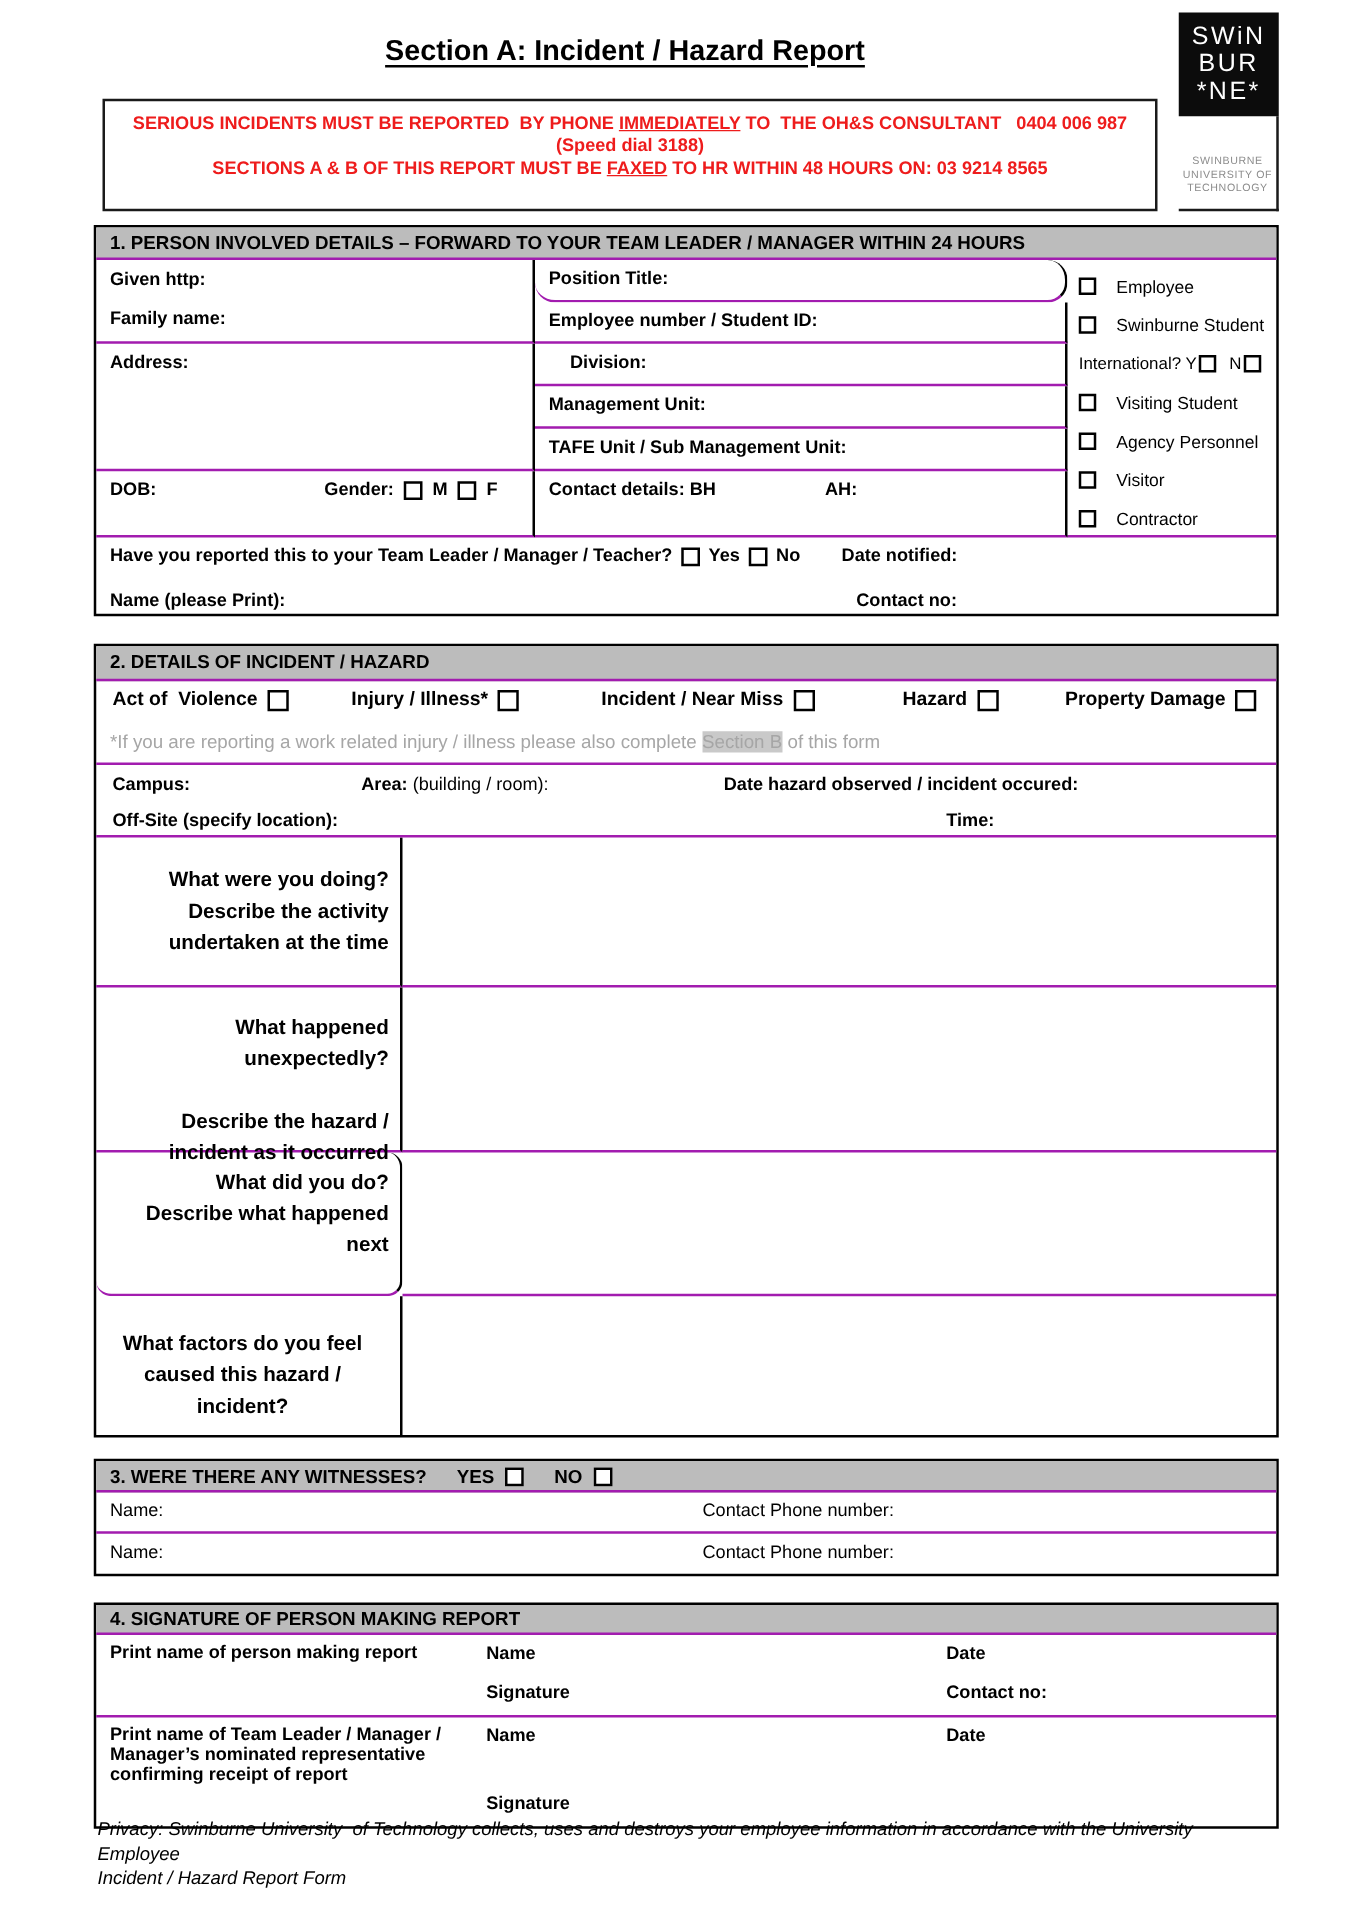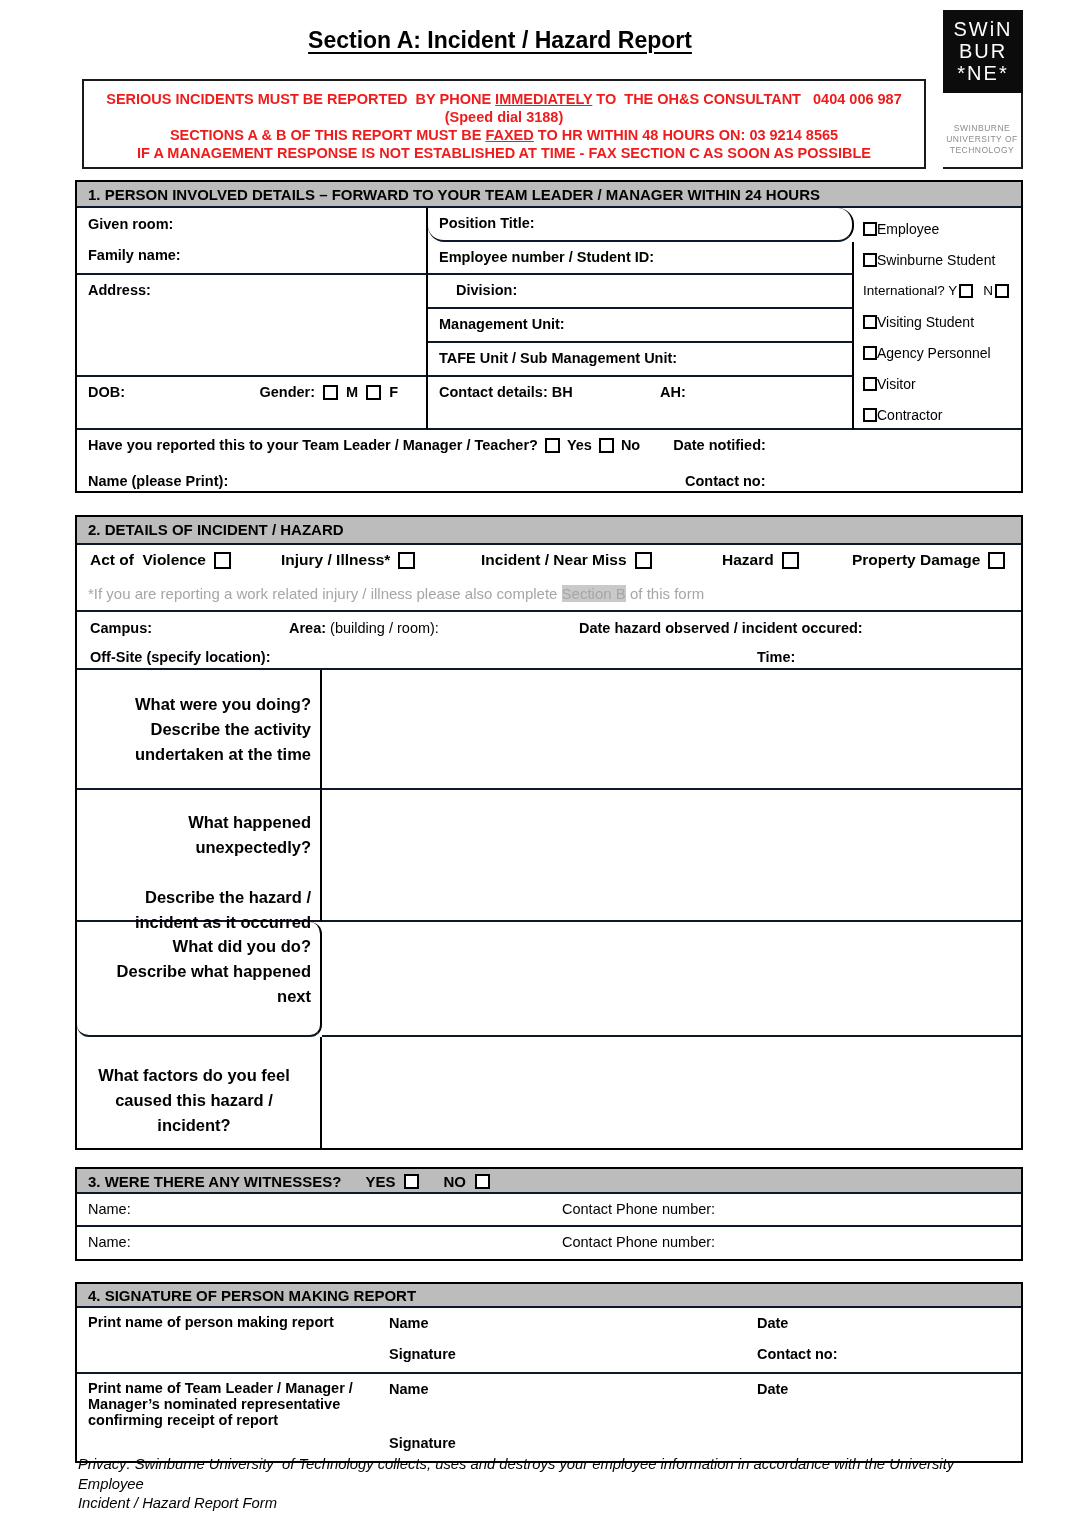--- a/index.html
+++ b/index.html
@@ -28,21 +28,21 @@
   .warning {
     position:absolute; left:82px; top:79px; width:844px; height:90px; box-sizing:border-box;
     border:2px solid #1a1a1a; text-align:center; padding-top:9px;
     color:var(--warning-red,#ee1c1c); font-weight:bold; font-size:14.5px; line-height:18px;
   }
   .warning .u { text-decoration:underline; }
 
   
   .sec { position:absolute; left:75px; width:948px; box-sizing:border-box; border:2px solid #000; display:grid; }
   .sechdr { background:var(--header-gray,#bcbcbc); font-weight:bold; font-size:15px; padding:4px 0 0 11px; box-sizing:border-box; }
-  .bb { border-bottom:2px solid #0f172a; }
+  .bb { border-bottom:2px solid #a21caf; }
   .br { border-right:2px solid #000; }
   .cell { box-sizing:border-box; font-weight:bold; font-size:14.5px; padding:7px 0 0 11px; position:relative; }
 
   .cb { display:inline-block; box-sizing:border-box; width:15px; height:15px; border:2px solid #000; background:#fff; vertical-align:-2px; }
   .cb14 { width:14px; height:14px; }
   .cb17 { width:17px; height:17px; vertical-align:-3px; }
 
   
   .s1 { top:180px; height:313px; grid-template-columns:351px 426px 1fr; grid-template-rows:26px 34px 33px 34px 34px 34px 53px 1fr; }
   .s1-hdr   { grid-column:1/4; grid-row:1; }
@@ -50,21 +50,21 @@
   .s1-addr  { grid-column:1; grid-row:4/7; }
   .s1-dob   { grid-column:1; grid-row:7; display:flex; align-items:flex-start; }
   .s1-pos   { grid-column:2; grid-row:2;border-radius:16px; }
   .s1-emp   { grid-column:2; grid-row:3; }
   .s1-div   { grid-column:2; grid-row:4;padding-left:28px; }
   .s1-mgmt  { grid-column:2; grid-row:5; }
   .s1-tafe  { grid-column:2; grid-row:6; }
   .s1-cont  { grid-column:2; grid-row:7; }
   .s1-cats  { grid-column:3; grid-row:2/8; display:flex; flex-direction:column; row-gap:8px; padding:9px 0 0 9px; box-sizing:border-box; }
   .s1-rep   { grid-column:1/4; grid-row:8; position:relative; font-weight:bold; font-size:14.5px; }
-  .cat-item { font-weight:normal; font-size:14px; display:flex; align-items:center; gap:0; height:23px; }
+  .cat-item { font-weight:normal; font-size:14px; display:flex; align-items:center; gap:16px; height:23px; }
   .cat-intl { font-weight:normal; font-size:13.5px; display:flex; align-items:center; gap:2px; height:23px; }
   .gender-group { margin-left:auto; padding-right:28px; display:flex; align-items:center; gap:8px; }
   .ah-span { position:absolute; left:232px; top:7px; }
   .rep-line1 { position:absolute; left:11px; top:7px; display:flex; align-items:center; gap:7px; }
   .rep-date { margin-left:26px; }
   .rep-line2 { position:absolute; left:11px; top:43px; width:920px; }
   .rep-contact { position:absolute; left:597px; top:0; }
 
   
   .s2 { top:515px; height:635px; grid-template-columns:245px 1fr; grid-template-rows:28px 33px 34px 58px 120px 132px 115px 1fr; }
@@ -118,28 +118,27 @@
     <div>*NE*</div>
   </div>
   <div class="logo-sub">SWINBURNE
 UNIVERSITY OF
 TECHNOLOGY</div>
 
   <div class="warning">
     <div><span class="keep-ws">SERIOUS INCIDENTS MUST BE REPORTED  BY PHONE </span><span class="u">IMMEDIATELY</span><span class="keep-ws"> TO  THE OH&amp;S CONSULTANT   0404 006 987</span></div>
     <div>(Speed dial 3188)</div>
     <div><span class="keep-ws">SECTIONS A &amp; B OF THIS REPORT MUST BE </span><span class="u">FAXED</span><span class="keep-ws"> TO HR WITHIN 48 HOURS ON: 03 9214 8565</span></div>
-    <div>IF A MANAGEMENT RESPONSE IS NOT ESTABLISHED AT TIME - FAX SECTION C AS SOON AS POSSIBLE</div>
   </div>
 
   <div class="sec s1">
     <div class="sechdr bb s1-hdr">1. PERSON INVOLVED DETAILS – FORWARD TO YOUR TEAM LEADER / MANAGER WITHIN 24 HOURS</div>
 
     <div class="cell br bb s1-gf">
-      <span>Given room:</span>
+      <span>Given http:</span>
       <span>Family name:</span>
     </div>
     <div class="cell br bb s1-addr">
       <span>Address:</span>
     </div>
     <div class="cell br bb s1-dob">
       <span>DOB:</span>
       <span class="gender-group">
         <span>Gender:</span>
         <span class="cb"></span>

